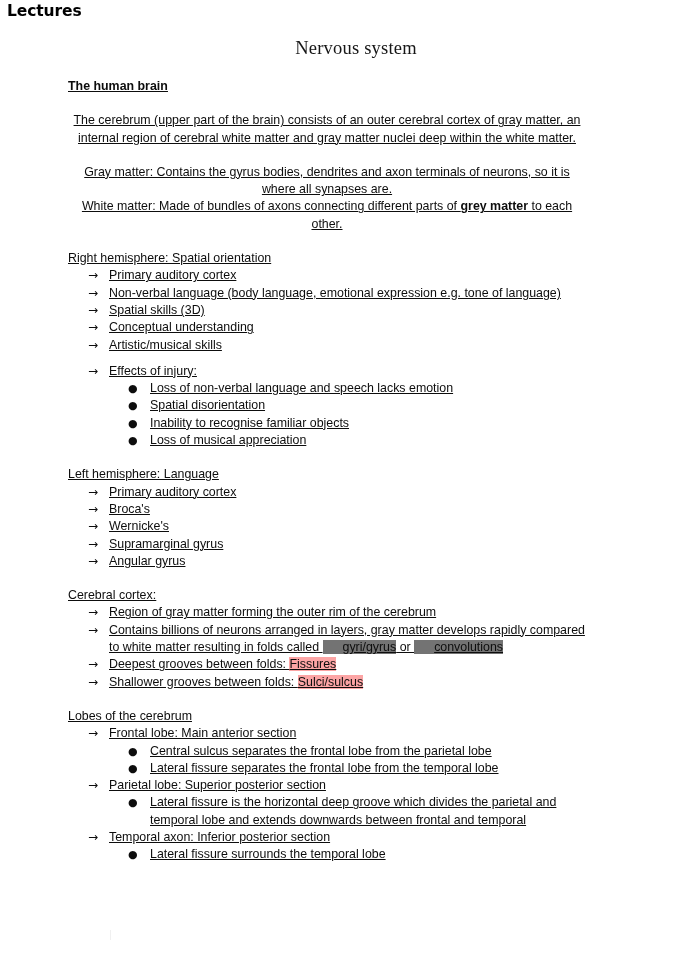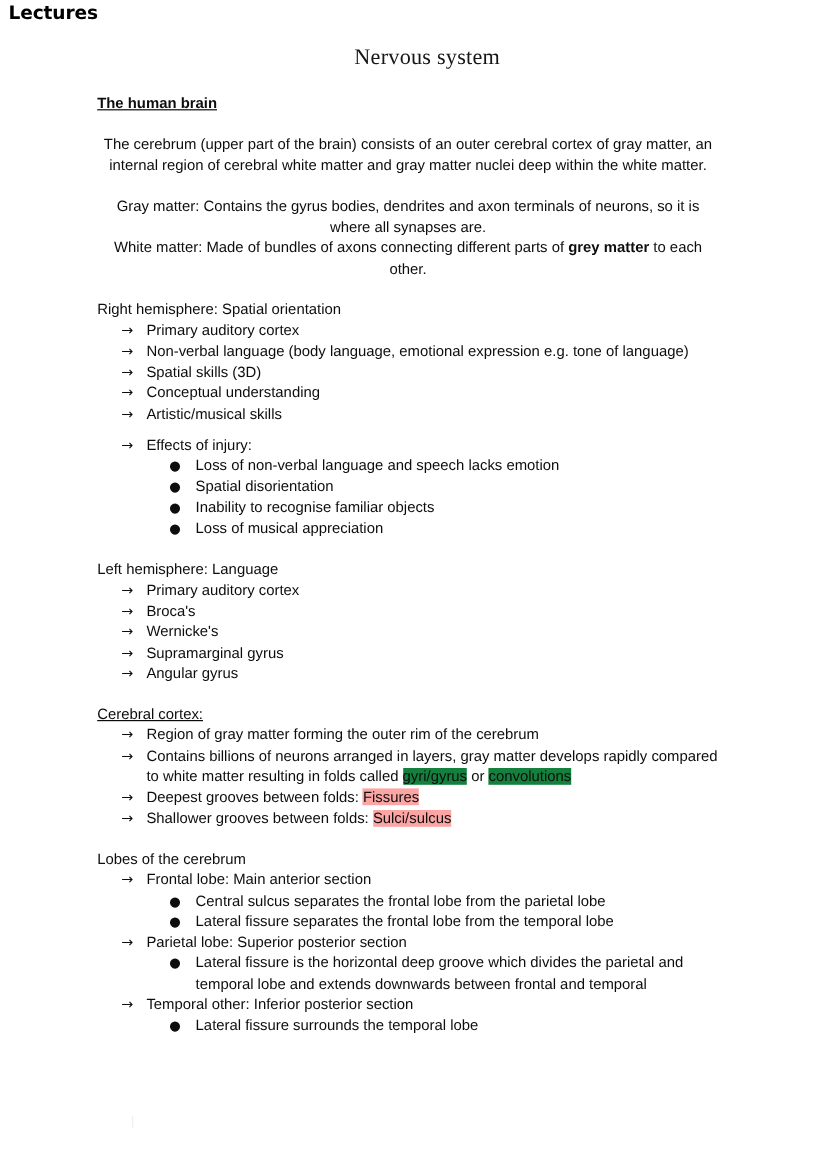--- a/index.html
+++ b/index.html
@@ -47,24 +47,25 @@
     font-size: 18.5px;
     font-weight: normal;
     color: #161616;
     letter-spacing: 0.2px;
   }
 
   
   .content {
     position: absolute;
     top: 78px;
-    left: 81px;
+    left: 68px;
     width: 518px;
     font-size: 12.4px;
     line-height: 17.3px;
+    text-decoration: underline;
   }
 
   .sec-head {
     font-weight: bold;
     text-decoration: underline;
     margin: 0 0 0 0;
   }
   .sec-head-plain {
     font-weight: normal;
     text-decoration: underline;
@@ -112,21 +113,22 @@
     left: 19px;
     top: 0;
     font-family: "DejaVu Sans", sans-serif;
     font-size: 11px;
     line-height: 17.3px;
   }
 
   b, .bold { font-weight: bold; }
 
   .hl-peach {
-    background-color: #15803d;
+    background-color: #737373;
+    padding-left: 20px;
   }
   .hl-cream {
     background-color: #fca5a5;
   }
 
   .scan-mark {
     position: absolute;
     left: 110px;
     top: 930px;
     width: 1px;
@@ -210,21 +212,21 @@
         <ul class="lvl2">
           <li><span class="dot">●</span><span>Central sulcus separates the frontal lobe from the parietal lobe</span></li>
           <li><span class="dot">●</span><span>Lateral fissure separates the frontal lobe from the temporal lobe</span></li>
         </ul>
       </li>
       <li><span class="arrow">→</span><span>Parietal lobe: Superior posterior section</span>
         <ul class="lvl2">
           <li><span class="dot">●</span><span>Lateral fissure is the horizontal deep groove which divides the parietal and temporal lobe and extends downwards between frontal and temporal</span></li>
         </ul>
       </li>
-      <li><span class="arrow">→</span><span>Temporal other: Inferior posterior section</span>
+      <li><span class="arrow">→</span><span>Temporal axon: Inferior posterior section</span>
         <ul class="lvl2">
           <li><span class="dot">●</span><span>Lateral fissure surrounds the temporal lobe</span></li>
         </ul>
       </li>
     </ul>
 
   </div>
 
   <div class="scan-mark"></div>
 

